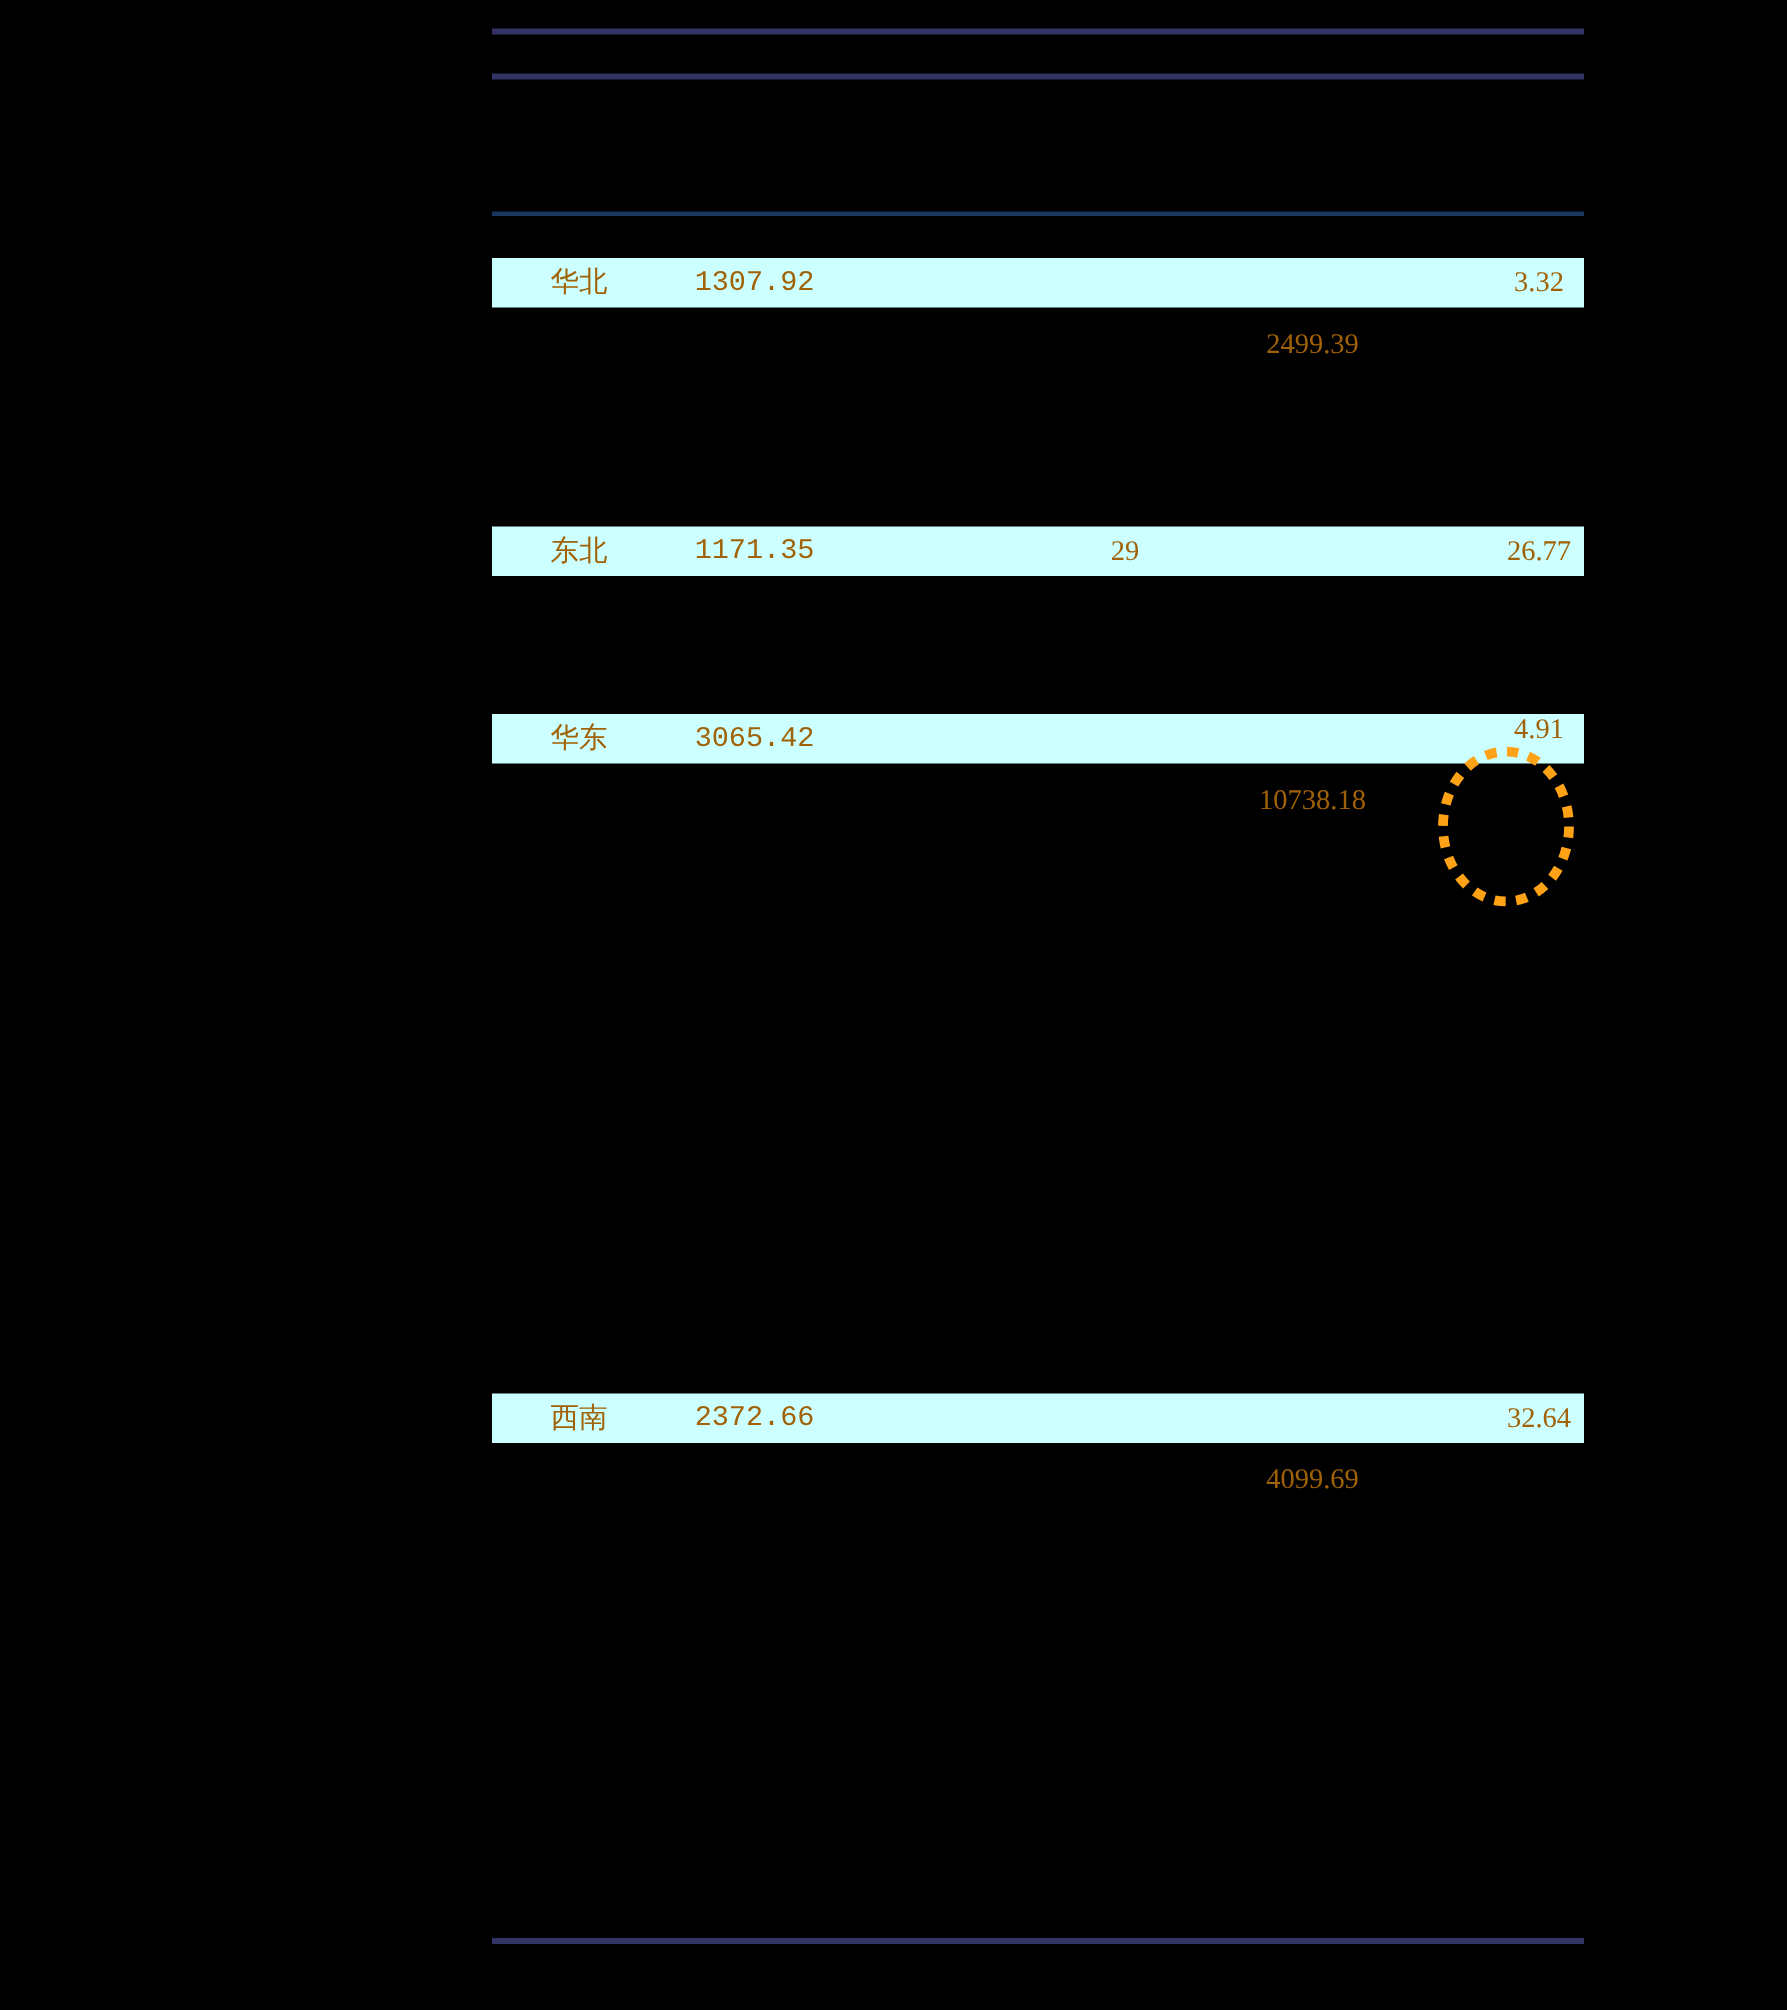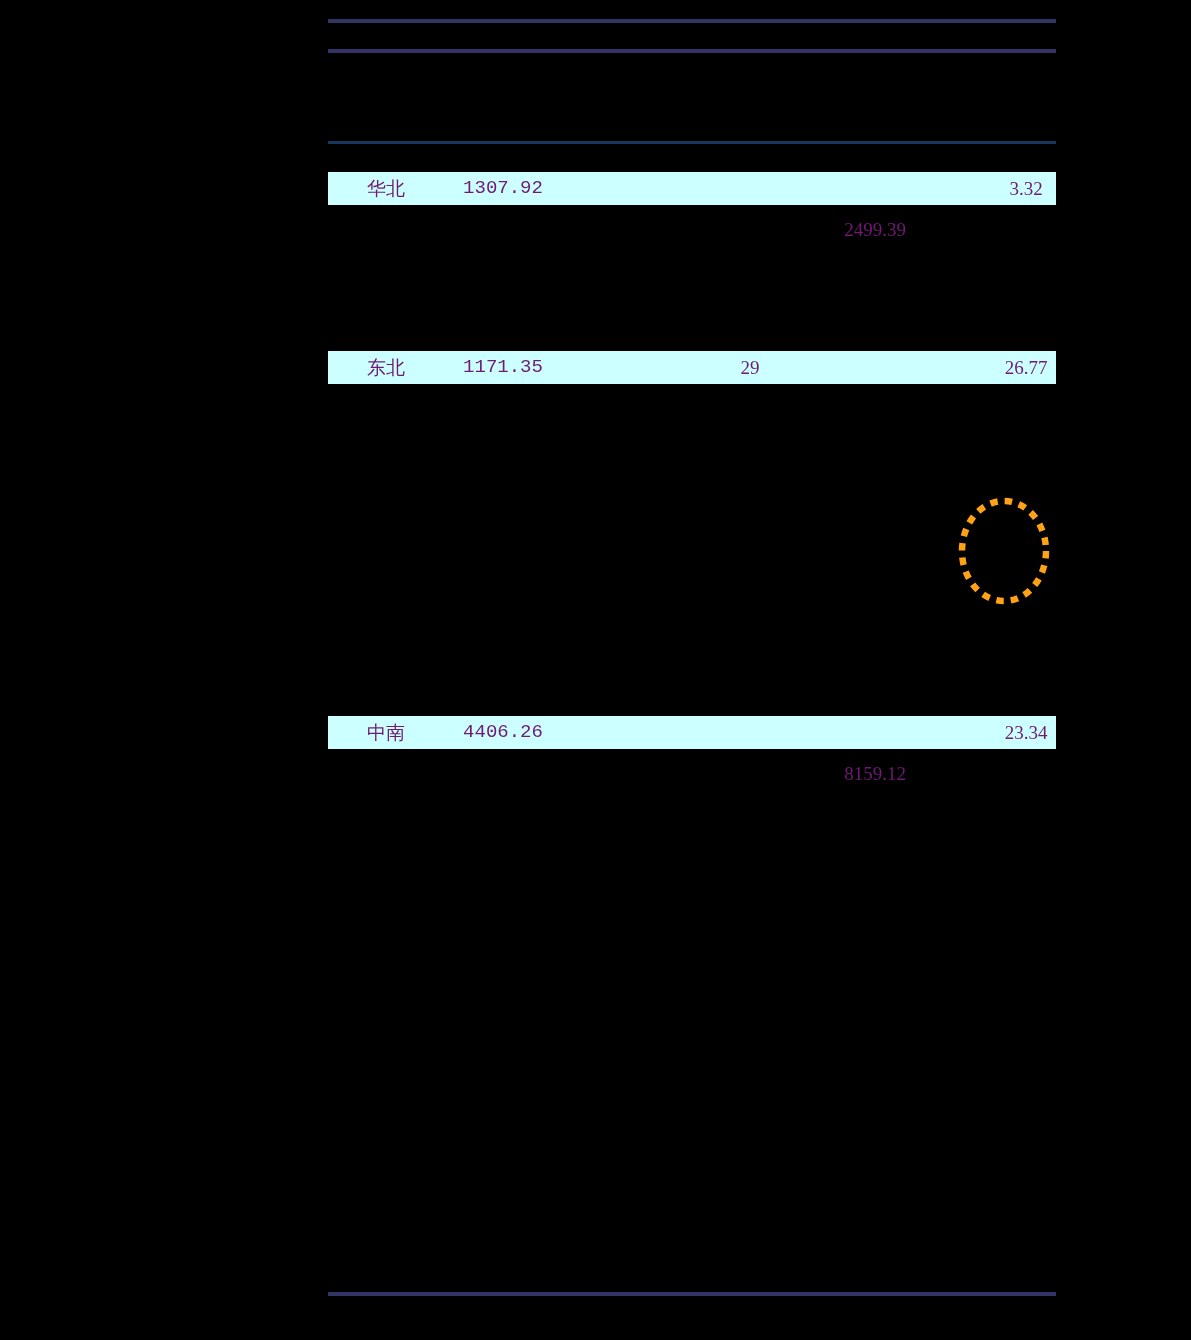--- a/index.html
+++ b/index.html
@@ -32,21 +32,21 @@
     height: 33px;
     background: #CCFFFF;
   }
   .cell {
     position: absolute;
     top: 0;
     height: 42px;
     line-height: 33px;
     transform: translateX(-50%);
     white-space: nowrap;
-    color: #701a75;
+    color: #a16207;
     font-size: 19px;
   }
   .region { left: 58px; }
   .c1 { left: 175px; font-family: Liberation Mono, monospace; }
   .c2 { left: 422px; }
   .c3 { left: 547px; margin-top: 41px; }
   .c4 { left: 670px; margin-left: 28px; }
   .raised { top: -6px; }
   .ellipse-annotation {
     position: absolute;
@@ -72,30 +72,37 @@
   </div>
 
   <div class="hrow" style="top:351px">
     <span class="cell region">东北</span>
     <span class="cell c1">1171.35</span>
     <span class="cell c2">29</span>
     <span class="cell c3"></span>
     <span class="cell c4">26.77</span>
   </div>
 
+  <div class="hrow" style="top:476px">
+    <span class="cell region">华东</span>
+    <span class="cell c1">3065.42</span>
+    <span class="cell c2"></span>
+    <span class="cell c3">10738.18</span>
+    <span class="cell c4 raised">4.91</span>
+  </div>
 
   <svg class="ellipse-annotation" width="96" height="112" viewBox="0 0 96 112">
     <ellipse cx="48" cy="56" rx="42" ry="50" fill="none" stroke="#FFA215" stroke-width="6.5" stroke-dasharray="7.5 7"></ellipse>
   </svg>
 
-  <div class="hrow" style="top:716px">
-    <span class="cell region">中南</span>
-    <span class="cell c1">4406.26</span>
+
+  <div class="hrow" style="top:929px">
+    <span class="cell region">西南</span>
+    <span class="cell c1">2372.66</span>
     <span class="cell c2"></span>
-    <span class="cell c3">8159.12</span>
-    <span class="cell c4">23.34</span>
+    <span class="cell c3">4099.69</span>
+    <span class="cell c4">32.64</span>
   </div>
-
 
 
   <div class="rule rule-d"></div>
 
 </div>
 
 </body></html>

